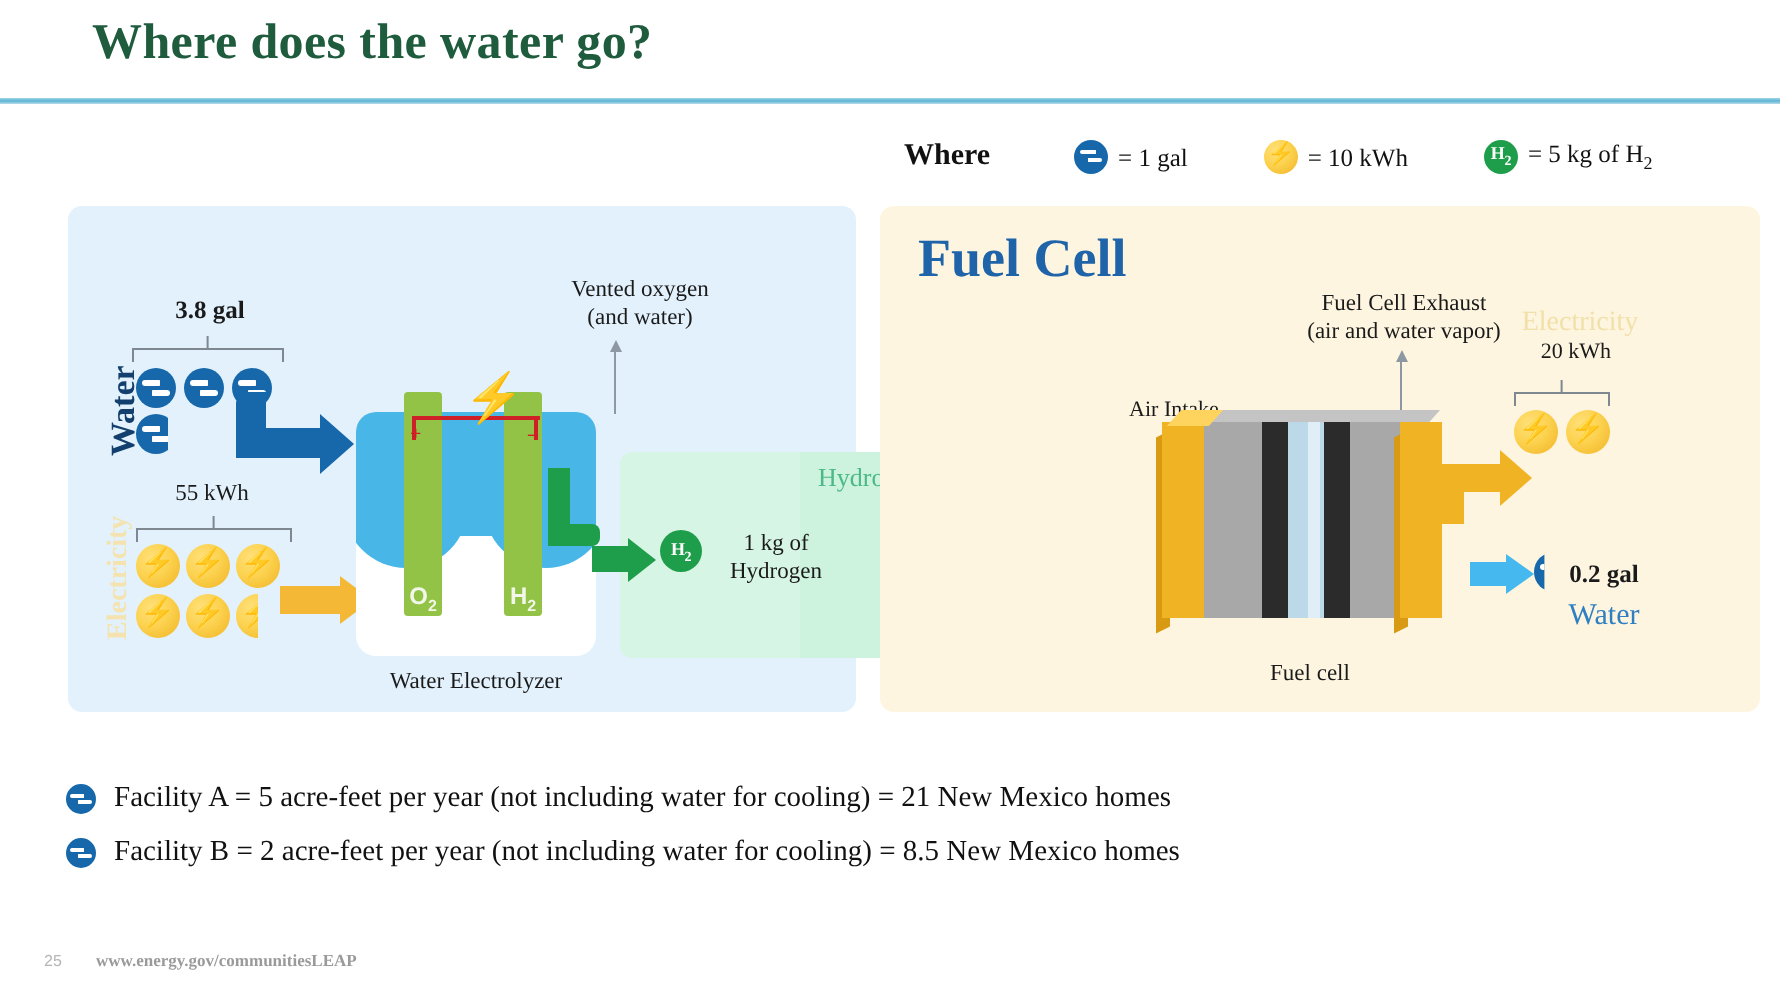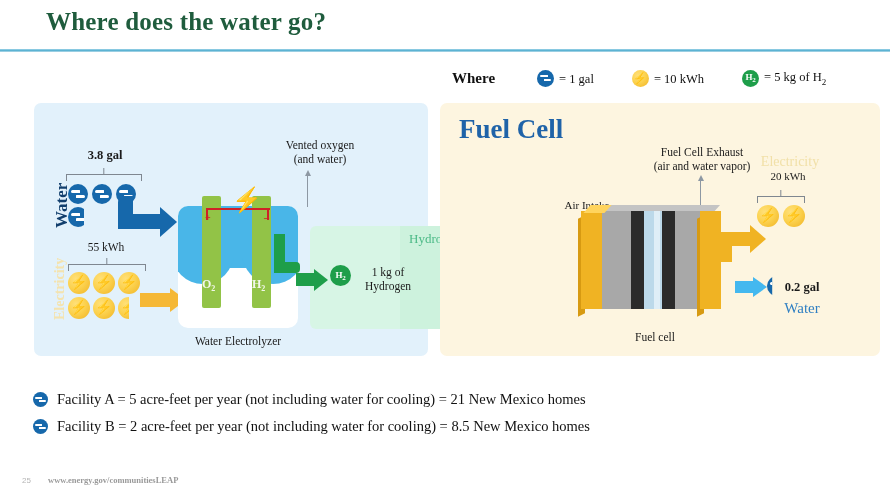--- a/index.html
+++ b/index.html
@@ -179,23 +179,23 @@
     content:""; position:absolute; right:-6px; top:-16px; width:62px;height:42px;
     background:#49b6e8; border-radius:0 0 34px 34px;
   }
   .electrode {
     position:absolute; top:0; width:19px; height:112px;
     background:#92c347; border-radius:2px;
   }
   #electrode-o2 { left:24px; }
   #electrode-h2 { left:74px; }
   .electrode .gas-label{
-    position:absolute; left:0; right:0; bottom:15px;
-    text-align:left; color:#f2f7ea; font-size:12px; font-weight:bold;
-    font-family:Liberation Serif, serif;
+    position:absolute; left:0; right:0; bottom:1px;
+    text-align:center; color:#f2f7ea; font-size:12px; font-weight:bold;
+    font-family:Liberation Sans, sans-serif;
   }
   .electrode .gas-label sub{ font-size:8px; }
   #el-wire {
     position:absolute; left:28px; top:12px; width:64px; height:2.2px; background:#cf2027;
   }
   #el-wire-l { position:absolute; left:28px; top:12px; width:2.2px; height:12px; background:#cf2027;}
   #el-wire-r { position:absolute; left:89px; top:12px; width:2.2px; height:12px; background:#cf2027;}
   .pole { position:absolute; font-size:10px; font-weight:bold; color:#cf2027; }
   #bolt-top {
     position:absolute; left:54px; top:-8px;

